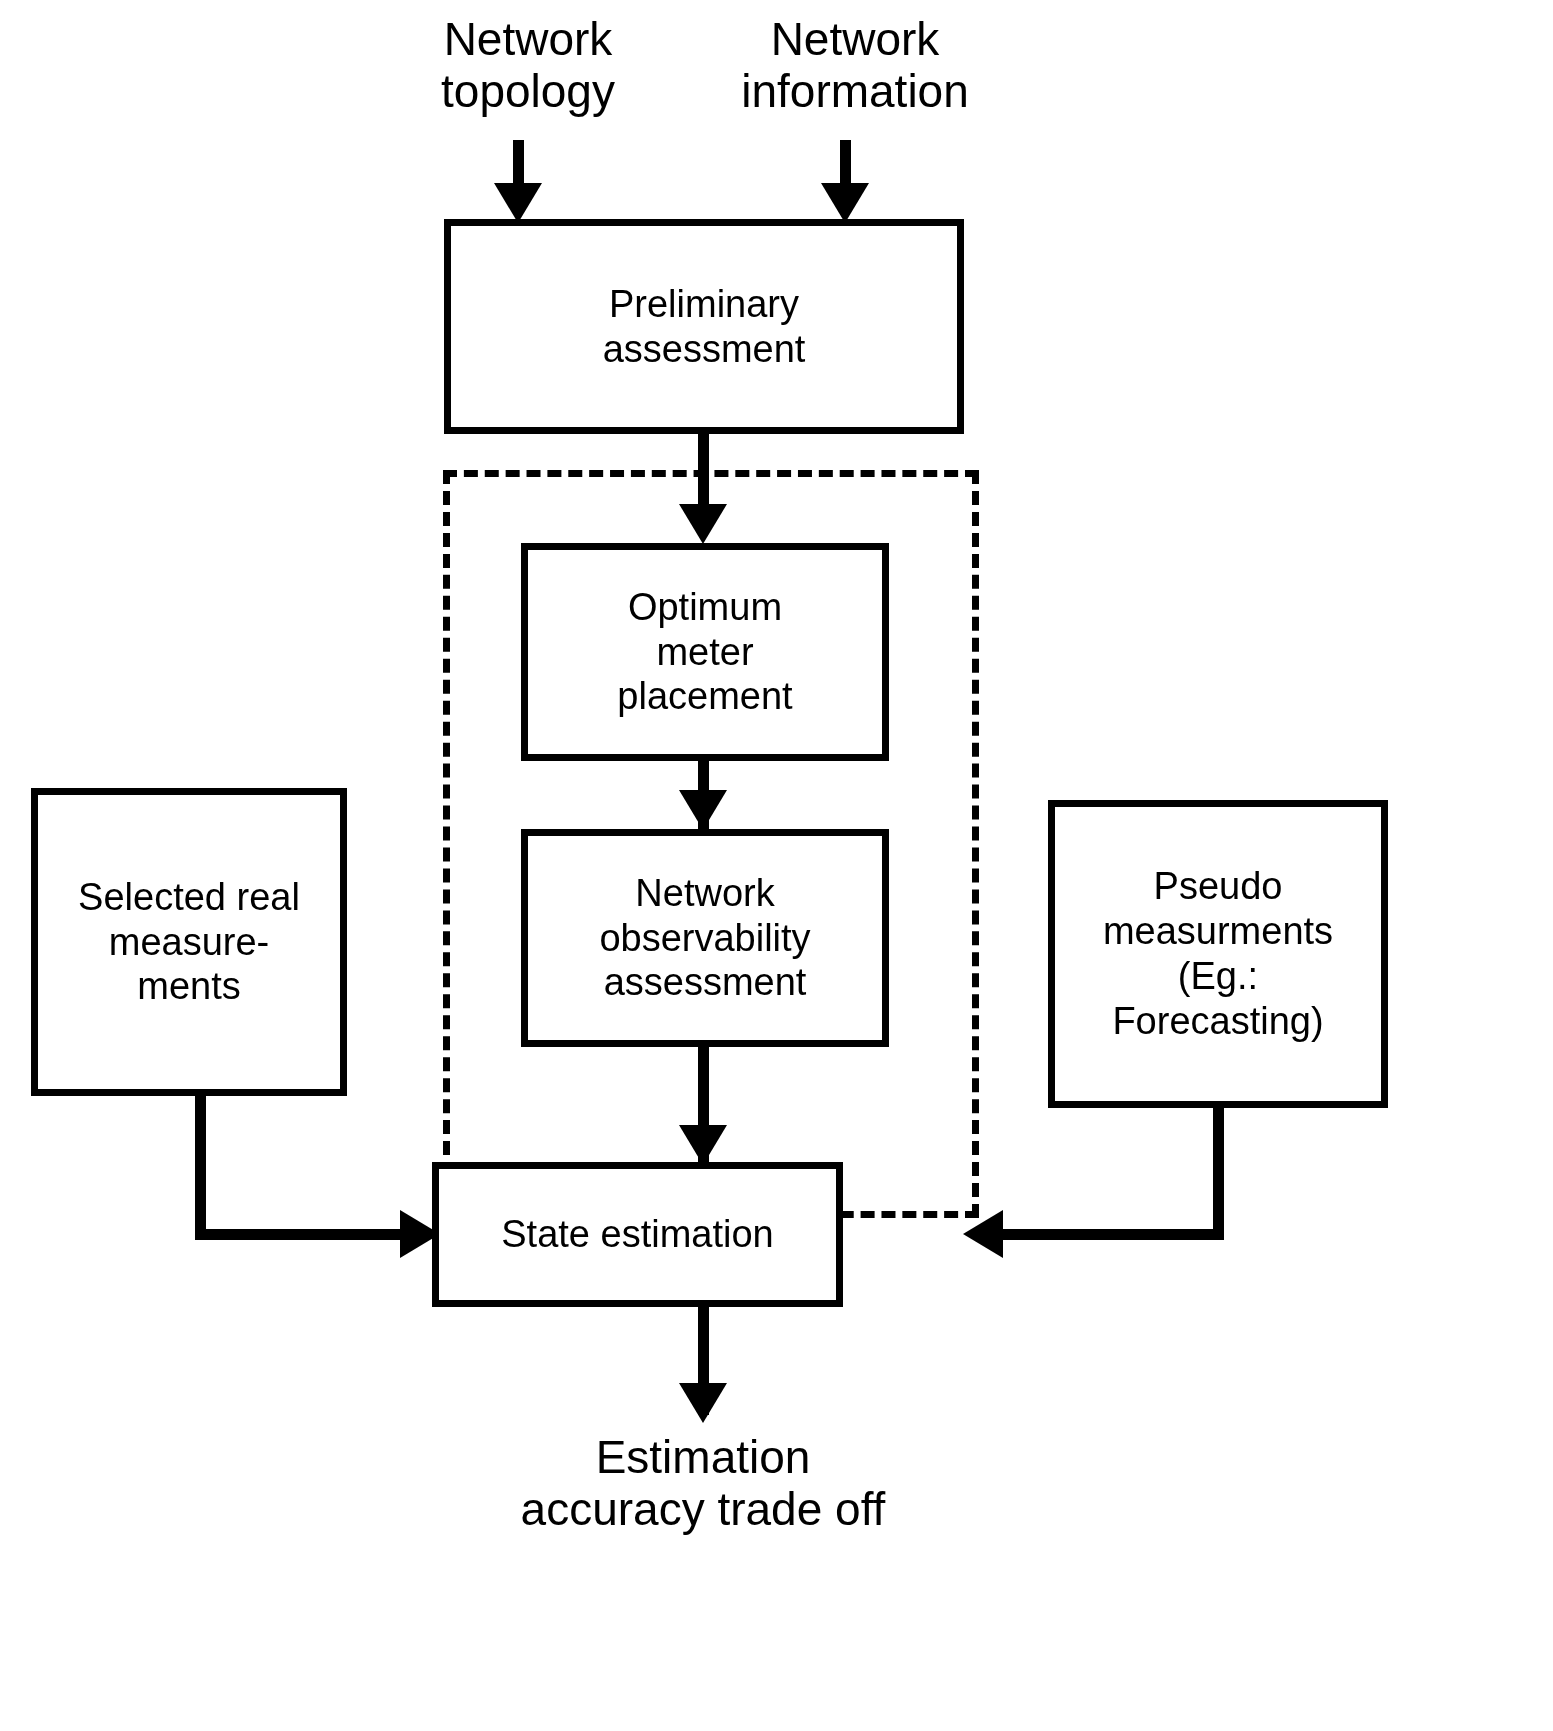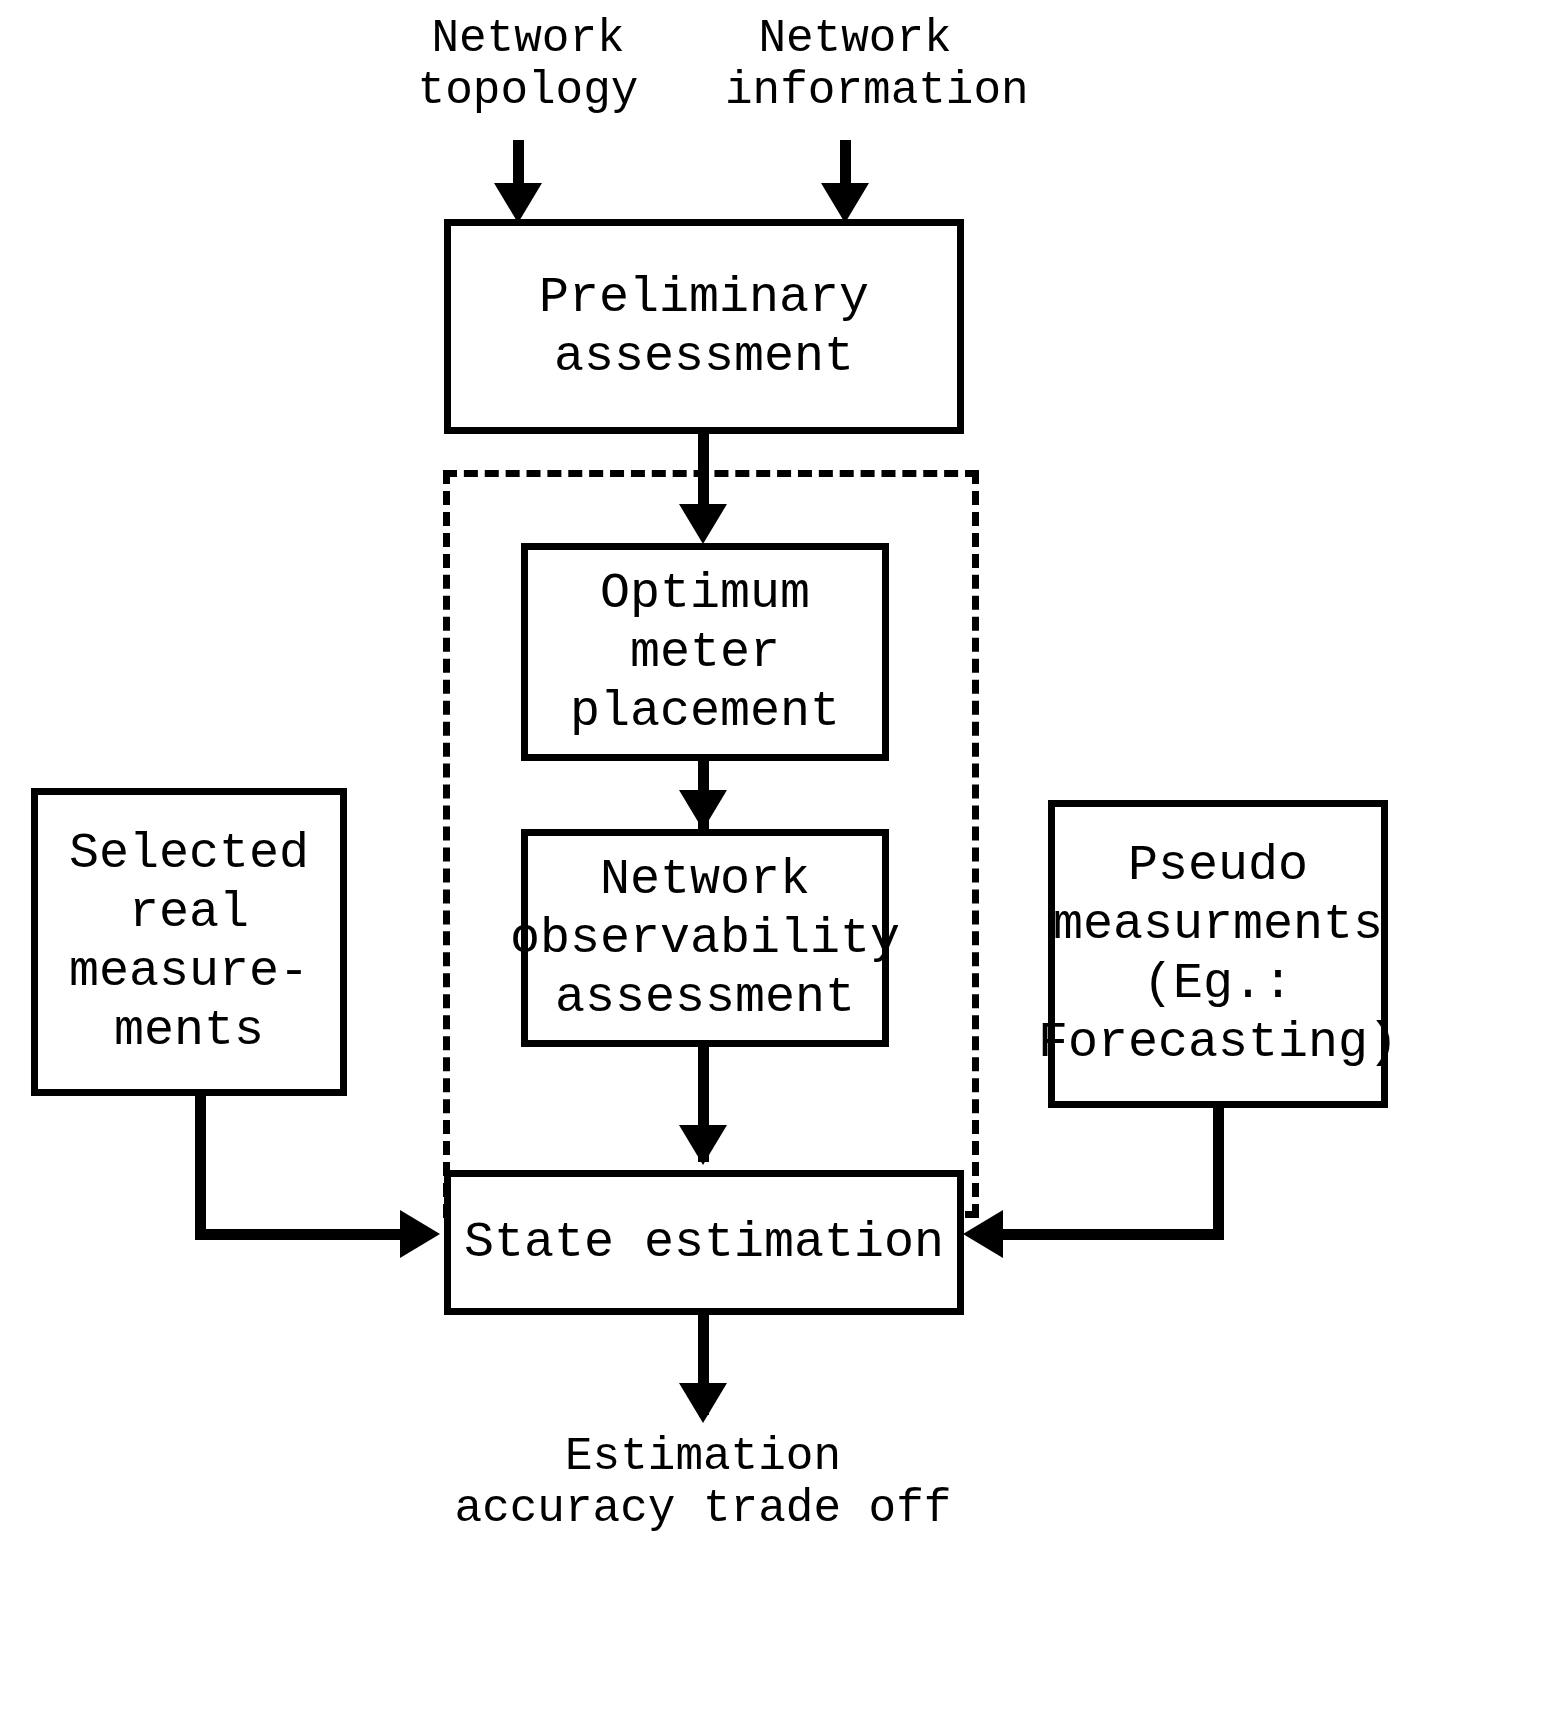--- a/index.html
+++ b/index.html
@@ -5,21 +5,21 @@
   html, body {
     margin: 0;
     padding: 0;
     background: #ffffff;
   }
   #canvas {
     position: relative;
     width: 1553px;
     height: 1731px;
     background: #ffffff;
-    font-family: Liberation Mono, monospace;
+    font-family: Liberation Sans, sans-serif;
     color: #000000;
     overflow: hidden;
   }
   .free-label {
     position: absolute;
     text-align: center;
     line-height: 1.12;
     font-size: 46px;
     color: #000;
     white-space: pre-line;
@@ -27,21 +27,21 @@
   .node-box {
     position: absolute;
     box-sizing: border-box;
     border: 7px solid #000000;
     background: #ffffff;
     display: flex;
     align-items: center;
     justify-content: center;
     text-align: center;
     line-height: 1.18;
-    font-size: 50px;
+    font-size: 38px;
     white-space: pre-line;
     z-index: 3;
   }
   .dashed-region {
     position: absolute;
     box-sizing: border-box;
     border: 7px dashed #000000;
     background: transparent;
     z-index: 1;
   }
@@ -127,21 +127,21 @@
 
   <div class="node-box" style="left:1048px; top:788px; width:340px; height:308px;margin-top:12px;">Pseudo
 measurments
 (Eg.:
 Forecasting)</div>
 
   <div class="conn" style="left:1213px; top:1096px; width:11px; height:138px;"></div>
   <div class="conn" style="left:1000px; top:1229px; width:224px; height:11px;"></div>
   <div class="arrow-left" style="left:963px; top:1210px;"></div>
 
-  <div class="node-box" style="left:444px; top:1162px; width:520px; height:145px;margin-top:8px;">State estimation</div>
+  <div class="node-box" style="left:432px; top:1162px; width:411px; height:145px;">State estimation</div>
 
   <div class="conn" style="left:698px; top:1307px; width:11px; height:108px;"></div>
   <div class="arrow-down" style="left:679px; top:1383px;"></div>
 
   <div class="free-label" style="left:253px; top:1432px; width:900px;">Estimation
 accuracy trade off</div>
 
 </div>
 
 </body></html>

